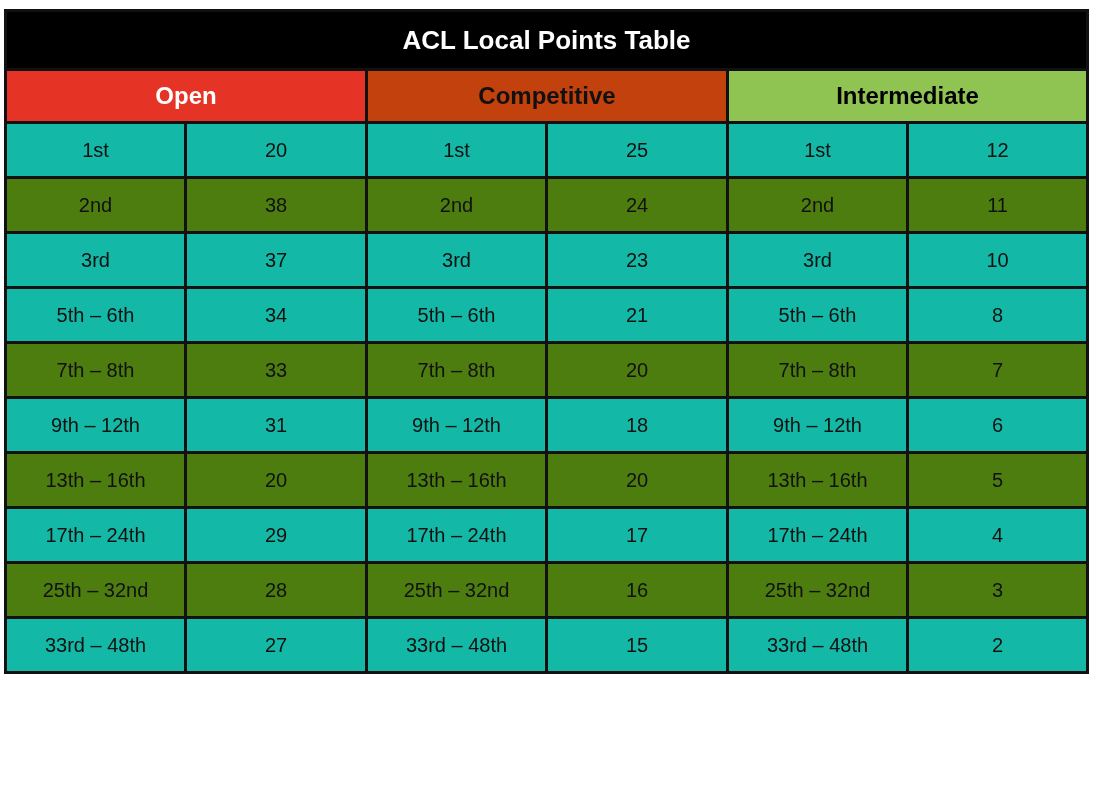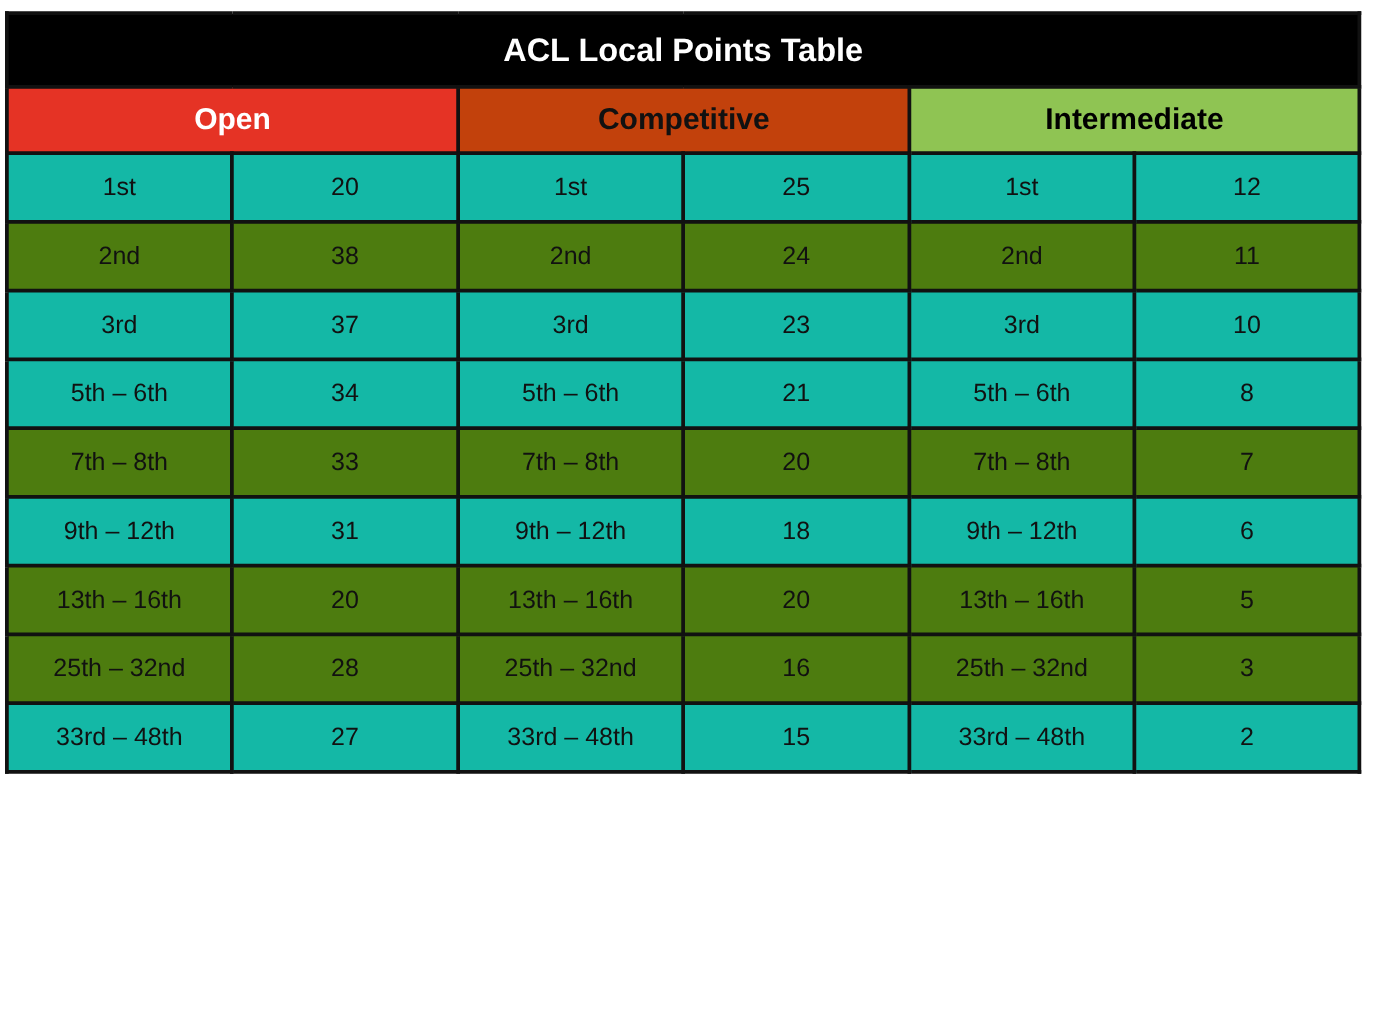--- a/index.html
+++ b/index.html
@@ -89,20 +89,28 @@
         <td>6</td>
       </tr>
       <tr class="data-row plain">
         <td>13th – 16th</td>
         <td>20</td>
         <td>13th – 16th</td>
         <td>20</td>
         <td>13th – 16th</td>
         <td>5</td>
       </tr>
+      <tr class="data-row shaded">
+        <td>17th – 24th</td>
+        <td>29</td>
+        <td>17th – 24th</td>
+        <td>17</td>
+        <td>17th – 24th</td>
+        <td>4</td>
+      </tr>
       <tr class="data-row plain">
         <td>25th – 32nd</td>
         <td>28</td>
         <td>25th – 32nd</td>
         <td>16</td>
         <td>25th – 32nd</td>
         <td>3</td>
       </tr>
       <tr class="data-row shaded">
         <td>33rd – 48th</td>

